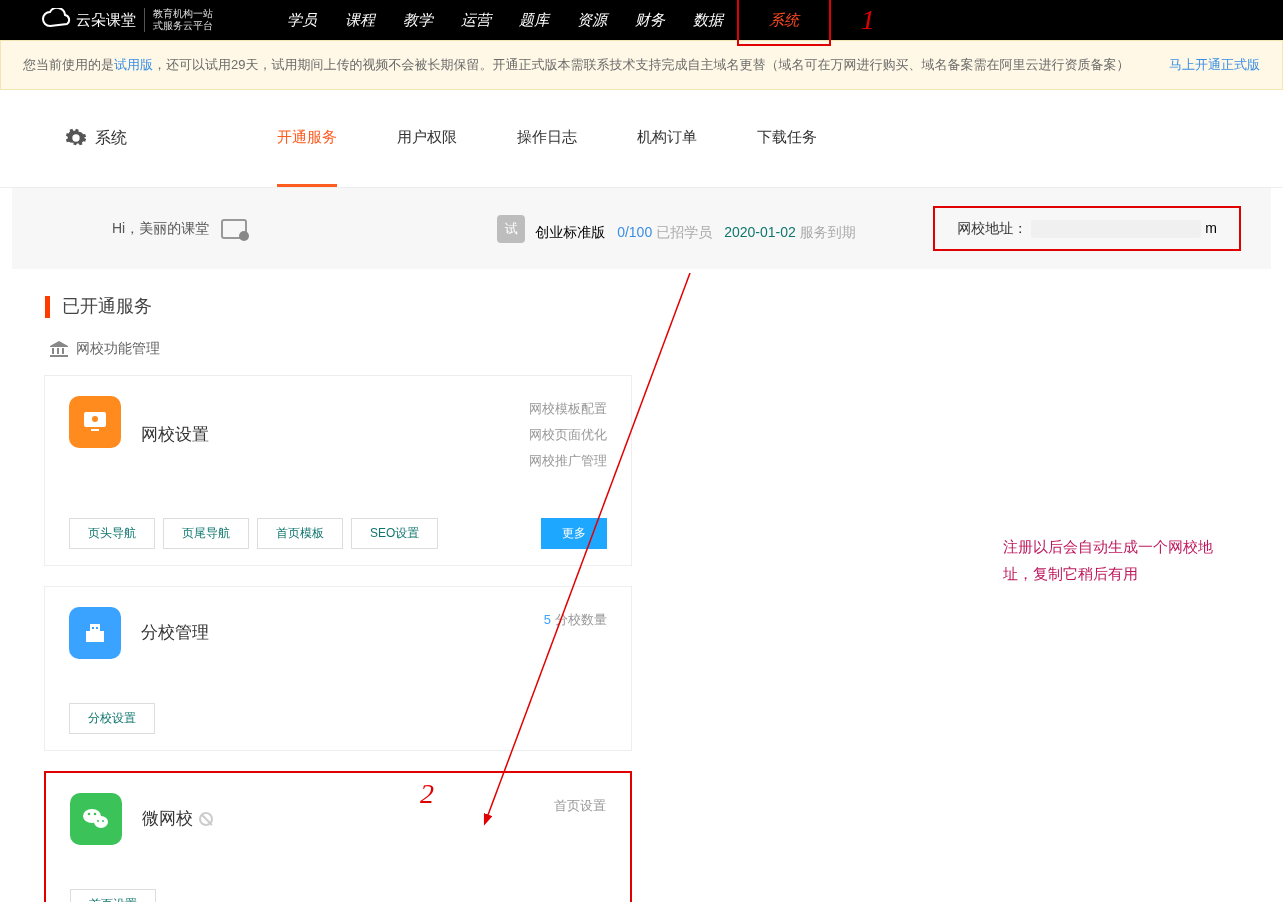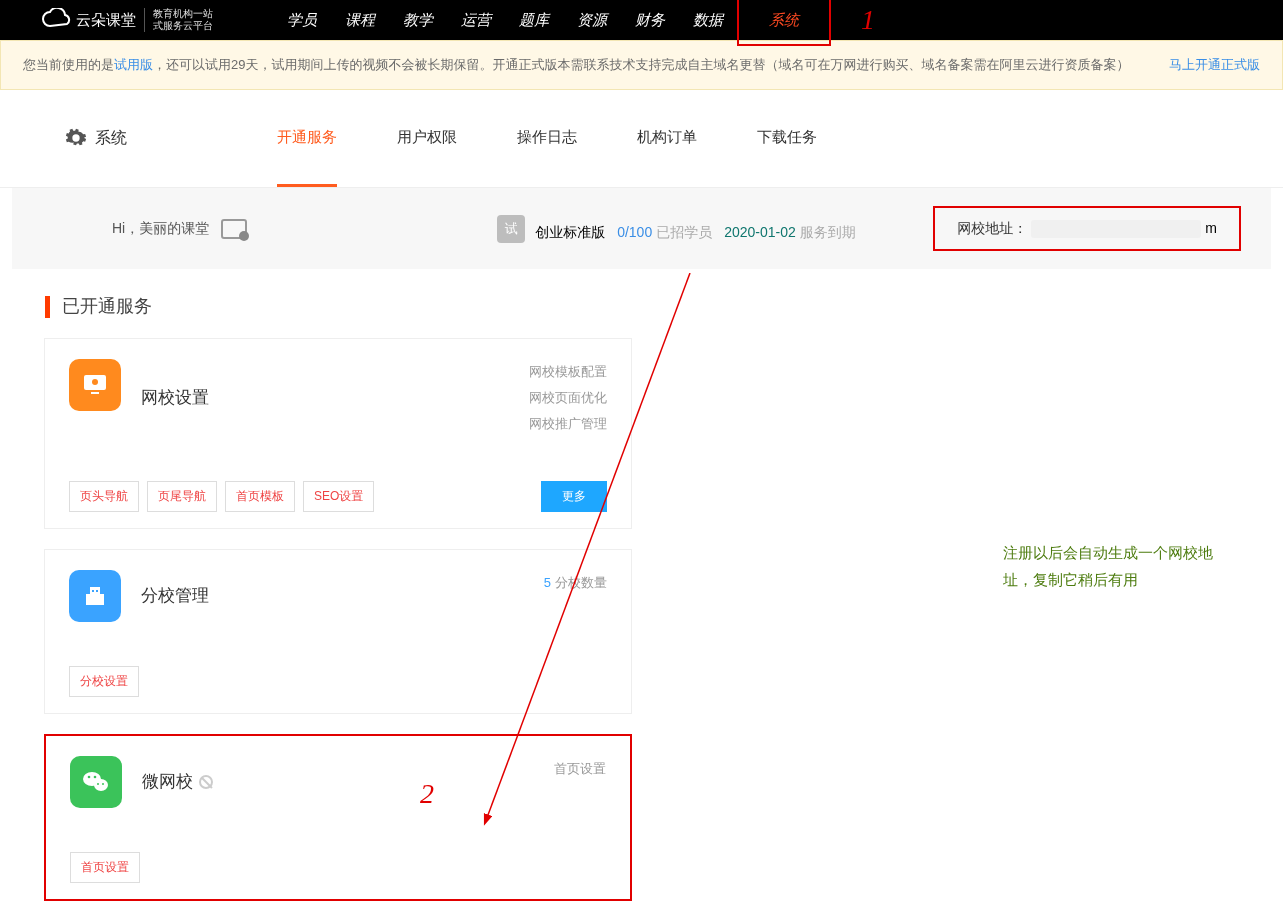--- a/index.html
+++ b/index.html
@@ -30,21 +30,21 @@
   .idcard{display:inline-block;width:26px;height:20px;border:2px solid #999;border-radius:3px;margin-left:12px;position:relative;}
   .idcard:after{content:"";position:absolute;right:-4px;bottom:-4px;width:10px;height:10px;border-radius:50%;background:#888;}
   .trial-badge{display:inline-flex;width:28px;height:28px;background:#bdbdbd;border-radius:4px;align-items:center;justify-content:center;color:#fff;font-size:13px;margin-right:10px;}
   .plan{color:#000000;}
   .ratio{color:#3a8ee6;margin-left:12px;}
   .gray{color:#aaa;margin-left:4px;}
   .date{color:#0f766e;margin-left:12px;}
   .addr-wrap{border:2px solid #e10000;padding:10px 22px;display:flex;align-items:center;min-width:280px;}
   .addr-lbl{color:#333;}
   .blurred{display:inline-block;width:170px;height:18px;background:#f0f0f0;border-radius:3px;margin:0 4px;}
-  .annot-note{color:#4d7c0f;font-size:15px;line-height:1.8;position:absolute;right:50px;top:246px;width:230px;}
+  .annot-note{color:#be185d;font-size:15px;line-height:1.8;position:absolute;right:50px;top:240px;width:230px;}
   .content{padding:0 30px 40px;position:relative;}
   .sec-hdr{display:flex;align-items:center;margin:24px 0 18px 15px;}
   .red-bar{width:5px;height:22px;background:#ff3b00;margin-right:12px;}
   .sec-title{font-size:18px;color:#444;}
   .sub-hdr{display:flex;align-items:center;margin:0 0 16px 20px;color:#666;font-size:14px;}
   .bank{margin-right:8px;}
   .cards{display:flex;flex-wrap:wrap;gap:20px;padding:0 14px;}
   .card{width:588px;border:1px solid #eee;background:#fff;padding:20px 24px 16px;}
   .card.selected{border:2px solid #e10000;}
   .card-top{display:flex;}
@@ -52,21 +52,21 @@
   .ic-orange{background:#ff8a1e;}
   .ic-blue{background:#3aa3ff;}
   .ic-green{background:#3bc35a;}
   .card-title{font-size:17px;color:#333;display:flex;align-items:center;}
   .forbid{width:14px;height:14px;border:2px solid #ccc;border-radius:50%;margin-left:6px;position:relative;}
   .forbid:after{content:"";position:absolute;width:14px;height:2px;background:#ccc;top:5px;left:-1px;transform:rotate(45deg);}
   .card-links{margin-left:auto;text-align:right;font-size:13px;color:#999;line-height:2;}
   .card-links div{cursor:pointer;}
   .card-links .num{color:#3aa3ff;margin-right:4px;}
   .card-btns{margin-top:44px;display:flex;gap:8px;}
-  .btn{border:1px solid #ddd;background:#fff;padding:6px 10px;font-size:12px;color:#ef4444;cursor:pointer;}
+  .btn{border:1px solid #ddd;background:#fff;padding:6px 18px;font-size:12px;color:#0f766e;cursor:pointer;}
   .btn.more{background:#1ea7ff;color:#fff;border-color:#1ea7ff;padding:6px 20px;margin-left:auto;}
   svg{display:block;}
   .arrow-svg{position:absolute;left:470px;top:-20px;pointer-events:none;}
 </style>
 </head>
 <body>
 
 <div class="topbar">
   <div class="logo-wrap">
     <span class="logo-cloud">
@@ -142,20 +142,28 @@
 </div>
 
 <div class="content">
   <div class="annot-note">注册以后会自动生成一个网校地址，复制它稍后有用</div>
 
   <div class="sec-hdr">
     <span class="red-bar"></span>
     <span class="sec-title">已开通服务</span>
   </div>
 
+  <div class="sub-hdr">
+    <span class="bank">
+      <svg width="18" height="16" viewBox="0 0 18 16">
+          <path fill="#888" d="M9 0l9 5v1H0V5zM2 7h2v6H2zm5 0h2v6H7zm5 0h2v6h-2zM0 14h18v2H0z"></path>
+        </svg>
+    </span>
+    <span>网校功能管理</span>
+  </div>
 
   <div class="cards">
 
     <div class="card">
       <div class="card-top">
         <div class="ic-box ic-orange">
           <svg width="28" height="28" viewBox="0 0 28 28">
               <rect x="3" y="4" width="22" height="15" rx="2" fill="#fff"></rect>
               <rect x="10" y="21" width="8" height="2" fill="#fff"></rect>
               <circle cx="14" cy="11" r="3" fill="#ff8a1e"></circle>

